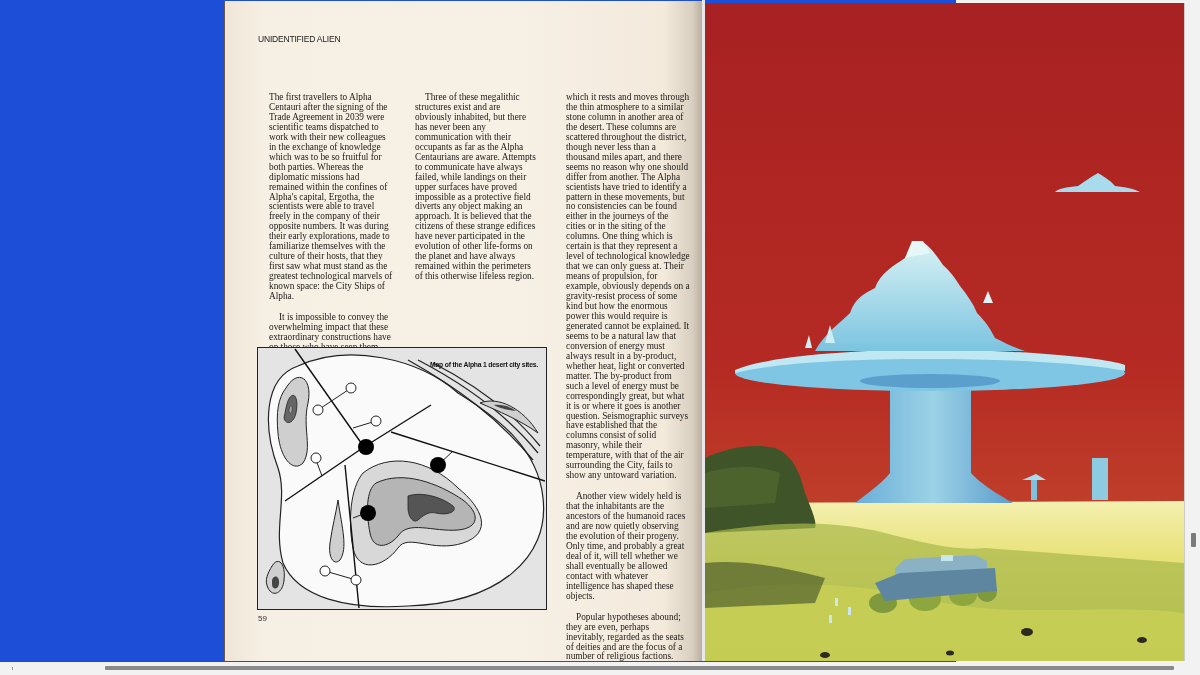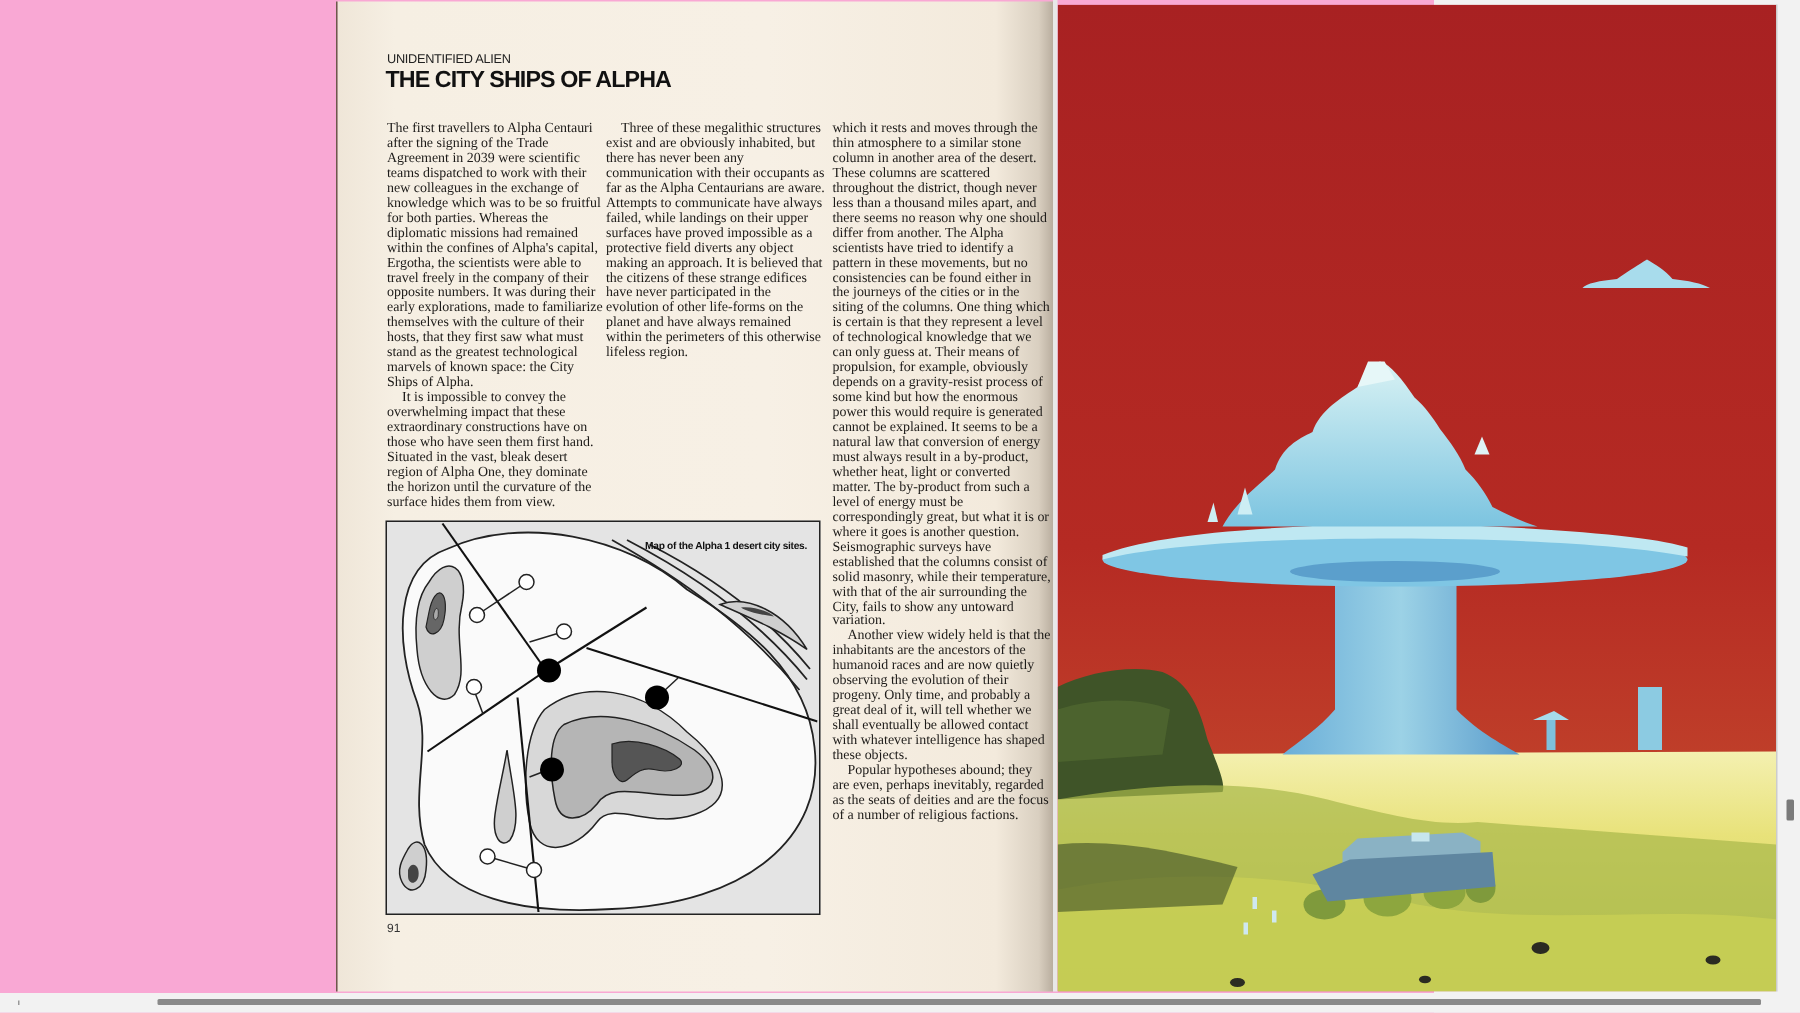--- a/index.html
+++ b/index.html
@@ -1,40 +1,40 @@
 <!DOCTYPE html>
 <html><head>
 <meta charset="utf-8">
 <style>
   * { box-sizing: border-box; margin: 0; padding: 0; }
   html, body { width: 1200px; height: 675px; overflow: hidden; background: #f2f2f2; }
   body { position: relative; font-family: "Liberation Serif", serif; }
 
-  .viewer { position: absolute; left: 0; top: 0; width: 956px; height: 675px; background: #f9a8d4; }
+  .viewer { position: absolute; left: 0; top: 0; width: 956px; height: 675px; background: #1d4ed8; }
 
   
   .page-left {
     position: absolute; left: 224px; top: 1px; width: 478px; height: 660px;
     background: linear-gradient(90deg, #efe6d8 0%, #f6efe3 8%, #f7f0e5 60%, #f3eadc 92%, #d9cfc0 98%, #b9ae9f 100%);
     border-left: 1px solid #6b5a4a;
     overflow: hidden;
   }
   .kicker {
     position: absolute; left: 33px; top: 33px;
     font-family: "Liberation Sans", sans-serif; font-size: 8.5px; letter-spacing: -0.2px; color: #222;
   }
   .title {
     position: absolute; left: 32px; top: 44px;
     font-family: "Liberation Sans", sans-serif; font-weight: bold; font-size: 15.5px; letter-spacing: -0.6px; color: #111;
   }
   .col {
     position: absolute; top: 81px; width: 146px;
     font-size: 9.3px; line-height: 9.95px; color: #1c1a18; text-align: left;
   }
-  .col p { margin: 0; }
+  .col p { margin: 11px; }
   .col p.indent { text-indent: 10px; }
   .col1 { left: 33px; }
   .col2 { left: 179px; }
   .col3 { left: 330px; width: 146px; top: 81px; height: 540px; }
 
   .map {
     position: absolute; left: 32px; top: 346px; width: 290px; height: 263px;
     border: 1.5px solid #222; background: #e4e4e4;
   }
   .map svg { position: absolute; left: 0; top: 0; }
@@ -71,21 +71,20 @@
     position: absolute; left: 12px; top: 667px; width: 1px; height: 3px; background: #999;
   }
 </style>
 </head>
 <body>
 
 <div class="viewer">
 
   <div class="page-left">
     <div class="kicker">UNIDENTIFIED ALIEN</div>
-    <div class="title">THE CITY SHIPS OF ALPHA</div>
 
     <div class="col col1">
       <p>The first travellers to Alpha Centauri after the signing of the Trade Agreement in 2039 were scientific teams dispatched to work with their new colleagues in the exchange of knowledge which was to be so fruitful for both parties. Whereas the diplomatic missions had remained within the confines of Alpha's capital, Ergotha, the scientists were able to travel freely in the company of their opposite numbers. It was during their early explorations, made to familiarize themselves with the culture of their hosts, that they first saw what must stand as the greatest technological marvels of known space: the City Ships of Alpha.</p>
       <p class="indent">It is impossible to convey the overwhelming impact that these extraordinary constructions have on those who have seen them first hand. Situated in the vast, bleak desert region of Alpha One, they dominate the horizon until the curvature of the surface hides them from view.</p>
     </div>
 
     <div class="col col2">
       <p class="indent">Three of these megalithic structures exist and are obviously inhabited, but there has never been any communication with their occupants as far as the Alpha Centaurians are aware. Attempts to communicate have always failed, while landings on their upper surfaces have proved impossible as a protective field diverts any object making an approach. It is believed that the citizens of these strange edifices have never participated in the evolution of other life-forms on the planet and have always remained within the perimeters of this otherwise lifeless region.</p>
     </div>
 
@@ -140,21 +139,21 @@
         <circle cx="67" cy="223" r="5" fill="#fff" stroke="#222" stroke-width="1"></circle>
         <circle cx="98" cy="232" r="5" fill="#fff" stroke="#222" stroke-width="1"></circle>
 
         <circle cx="108" cy="99" r="8" fill="#000"></circle>
         <circle cx="180" cy="117" r="8" fill="#000"></circle>
         <circle cx="110" cy="165" r="8" fill="#000"></circle>
       </svg>
       <div class="map-caption">Map of the Alpha 1 desert city sites.</div>
     </div>
 
-    <div class="page-number">91</div>
+    <div class="page-number">59</div>
   </div>
 
   <div class="spine"></div>
 
   <div class="page-right">
     <svg width="480" height="658" viewBox="0 0 480 658">
       <defs>
         <linearGradient id="sky" x1="0" y1="0" x2="0" y2="1">
           <stop offset="0" stop-color="#a82122"></stop>
           <stop offset="0.55" stop-color="#b52a23"></stop>

